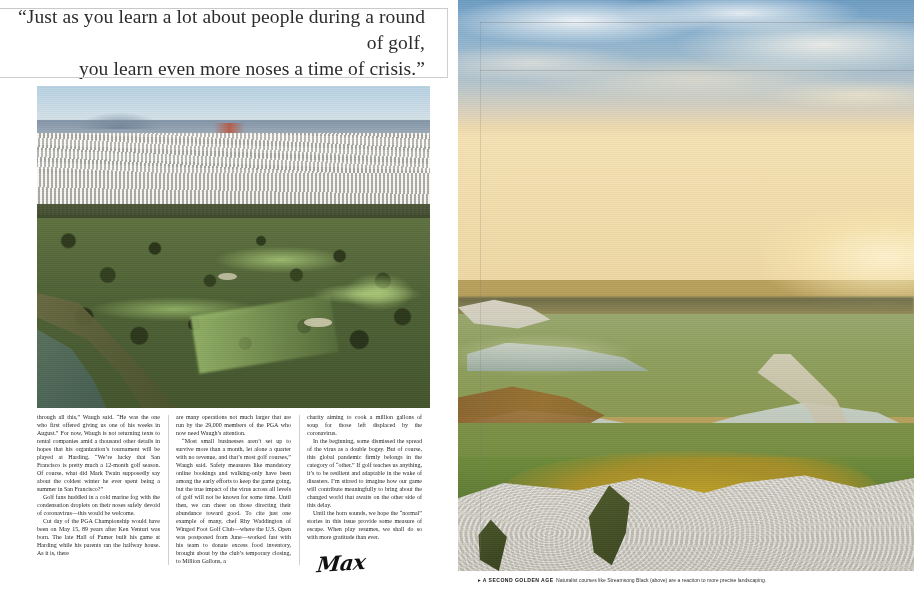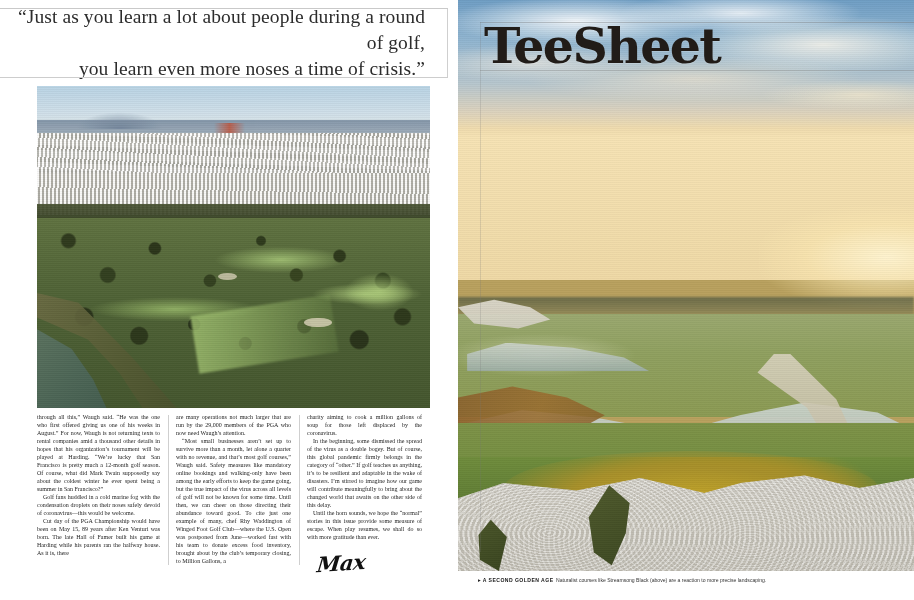--- a/index.html
+++ b/index.html
@@ -431,21 +431,20 @@
       <div class="pr-green-crest"></div>
       <div class="pr-sand"></div>
       <div class="pr-sand-rings"></div>
       <div class="pr-island1"></div>
       <div class="pr-island2"></div>
       <div class="pr-grain"></div>
 
       <div class="mh-rule-a"></div>
       <div class="mh-rule-b"></div>
       <div class="mh-rule-v"></div>
-      <div class="masthead">TeeSheet</div>
     </div>
 
     <div class="caption">
       <span class="cap-bullet">▸</span><span class="cap-lead">A second golden age</span><span class="cap-body">Naturalist courses like Streamsong Black (above) are a reaction to more precise landscaping.</span>
     </div>
 
   </div>
 </div>
 
 </body></html>

